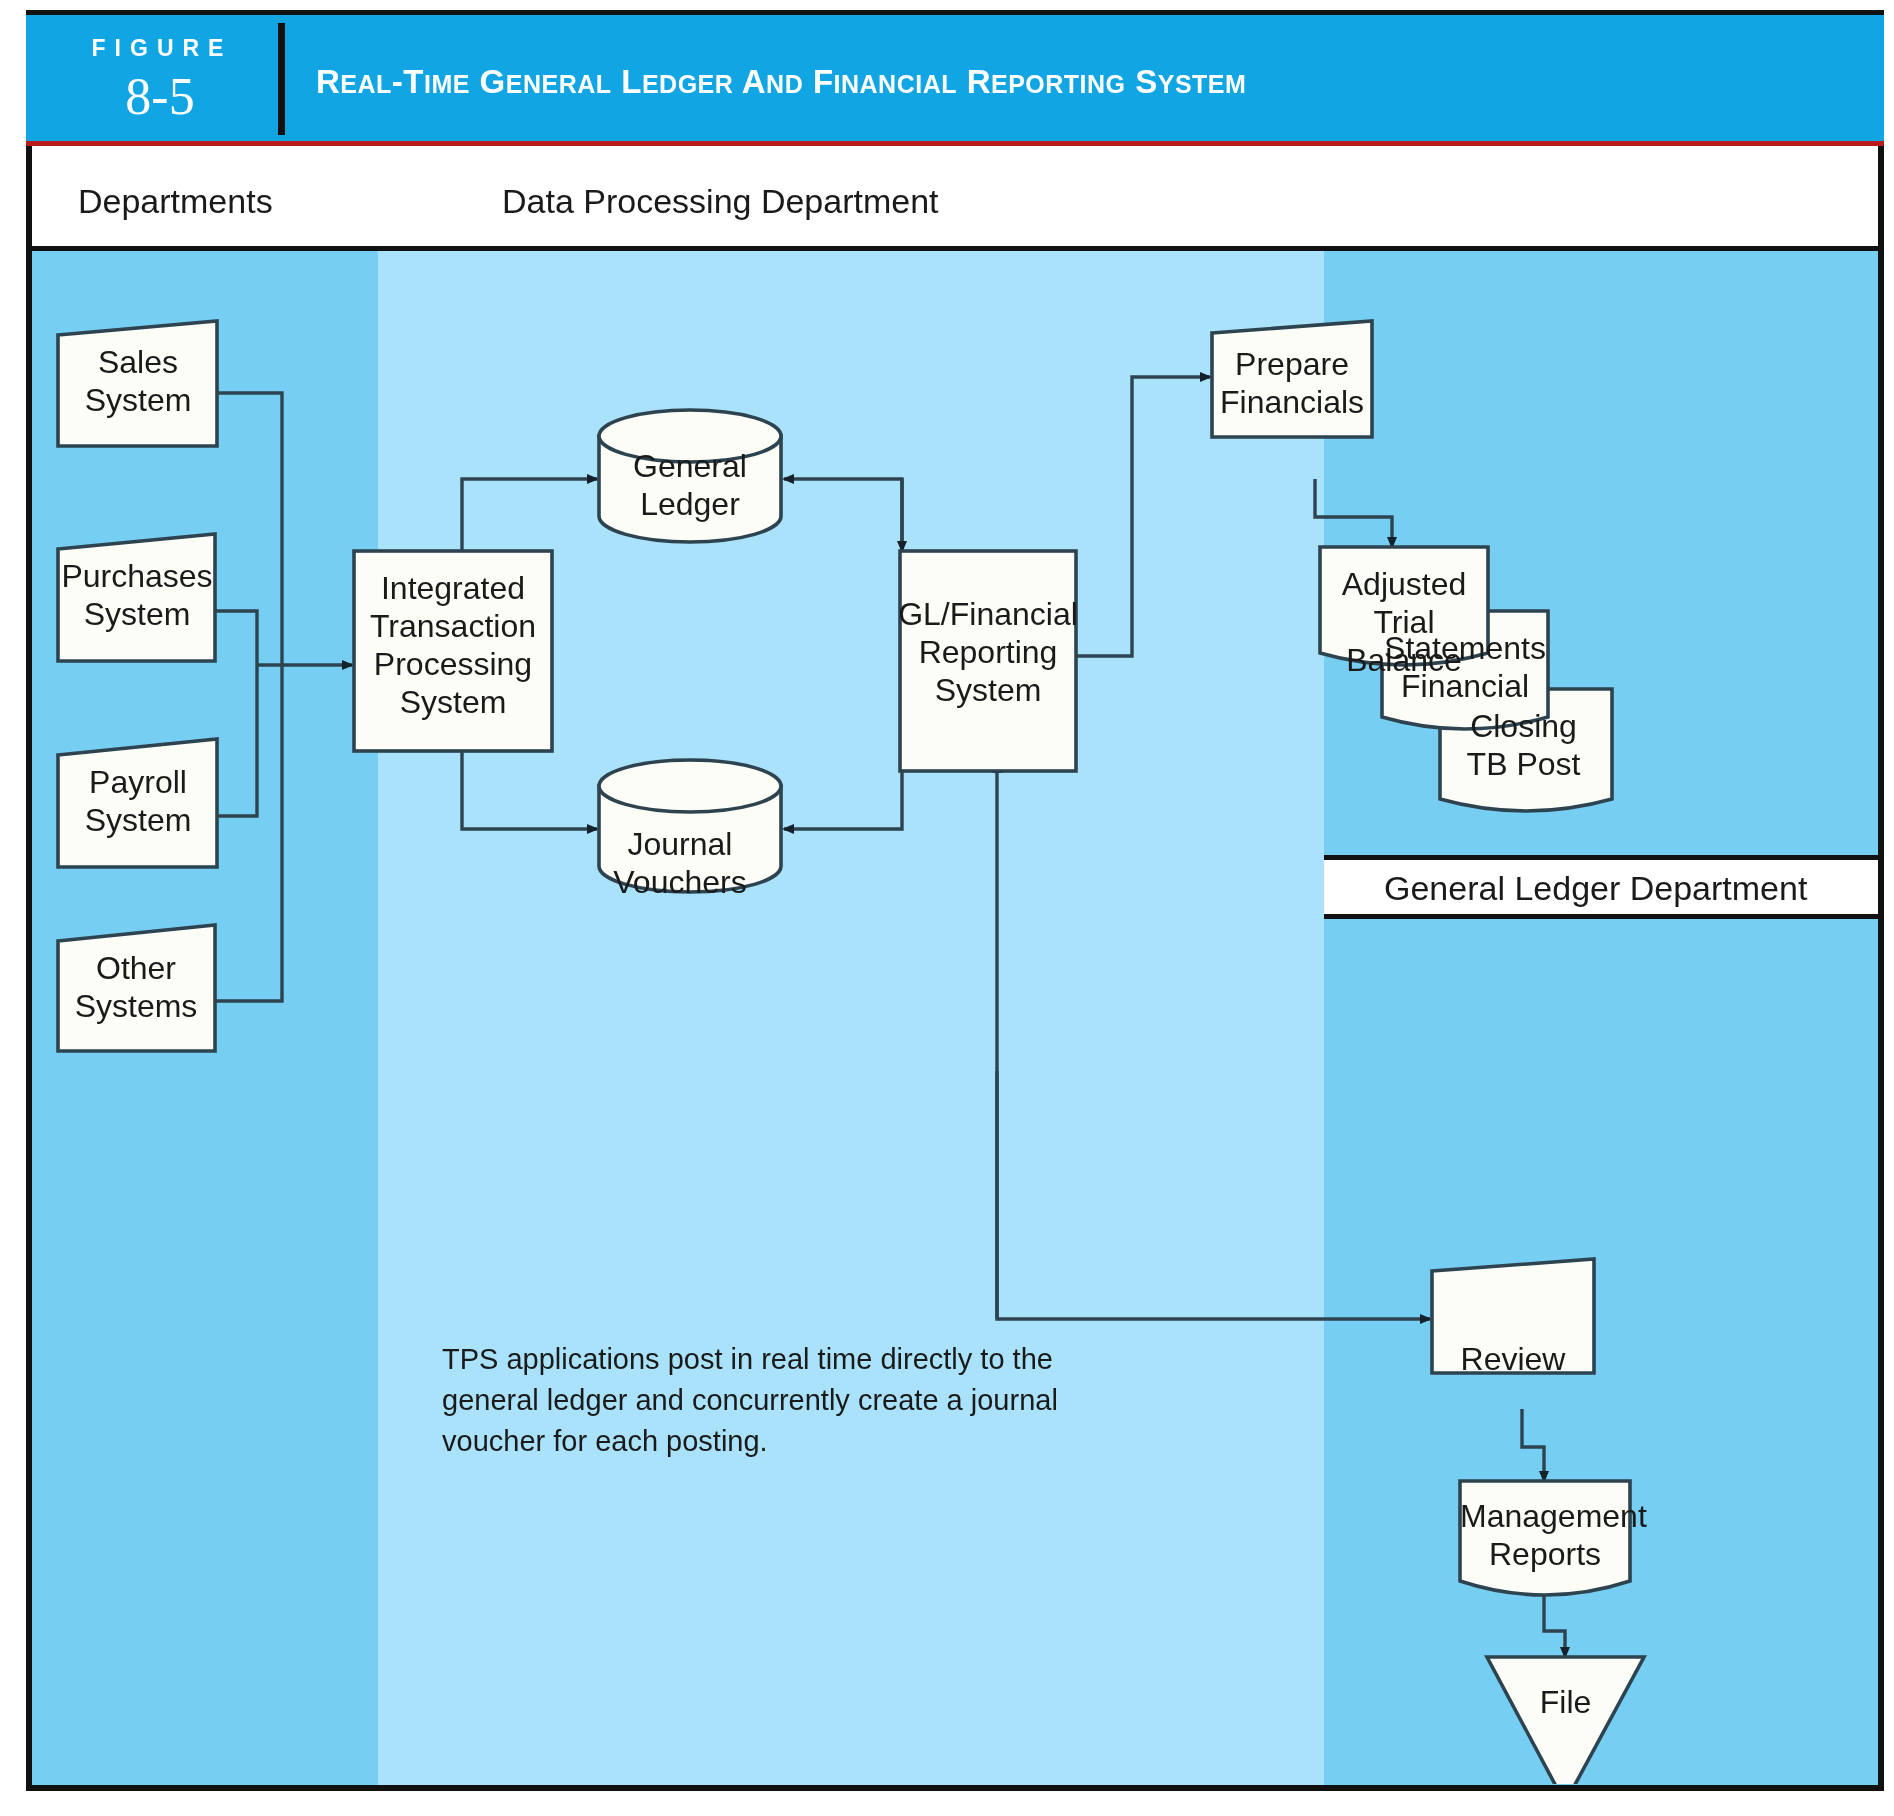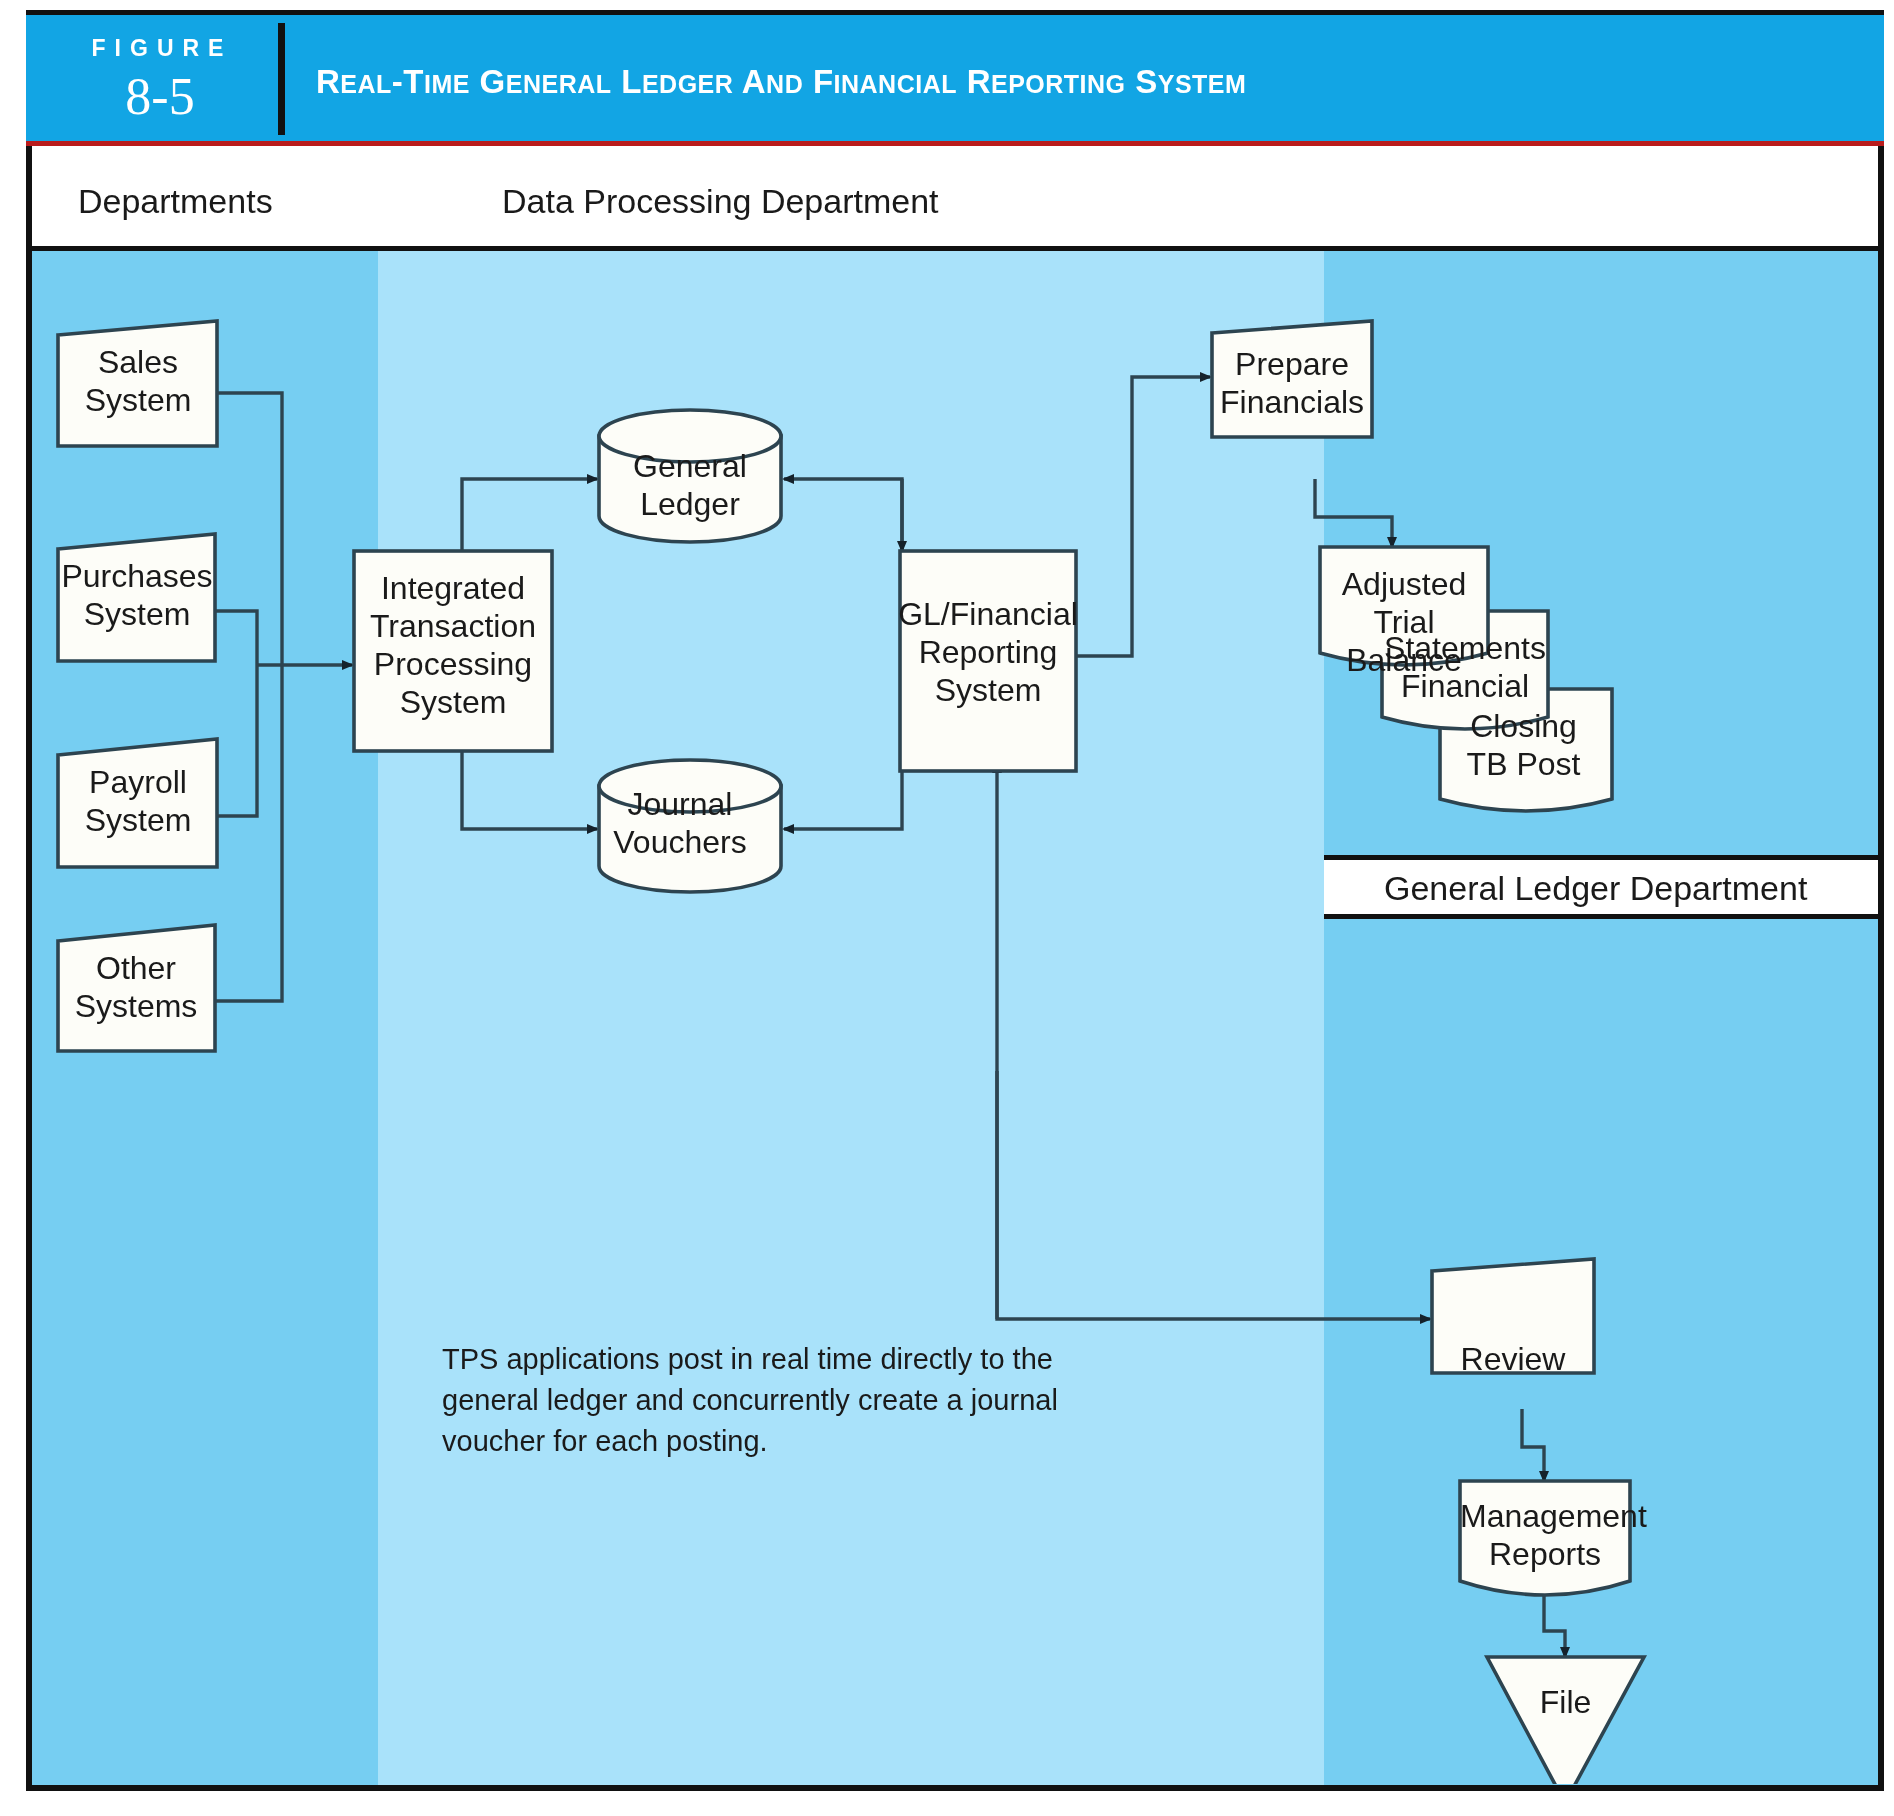--- a/index.html
+++ b/index.html
@@ -272,21 +272,21 @@
       <div>Transaction</div>
       <div>Processing</div>
       <div>System</div>
     </div>
 
     <div class="node-label" style="left:567px; top:196px; width:182px;">
       <div>General</div>
       <div>Ledger</div>
     </div>
 
-    <div class="node-label" style="left:567px; top:534px; width:162px;">
+    <div class="node-label" style="left:567px; top:574px; width:162px;">
       <div>Journal</div>
       <div>Vouchers</div>
     </div>
 
     <div class="node-label" style="left:862px; top:344px; width:188px;">
       <div>GL/Financial</div>
       <div>Reporting</div>
       <div>System</div>
     </div>
 

